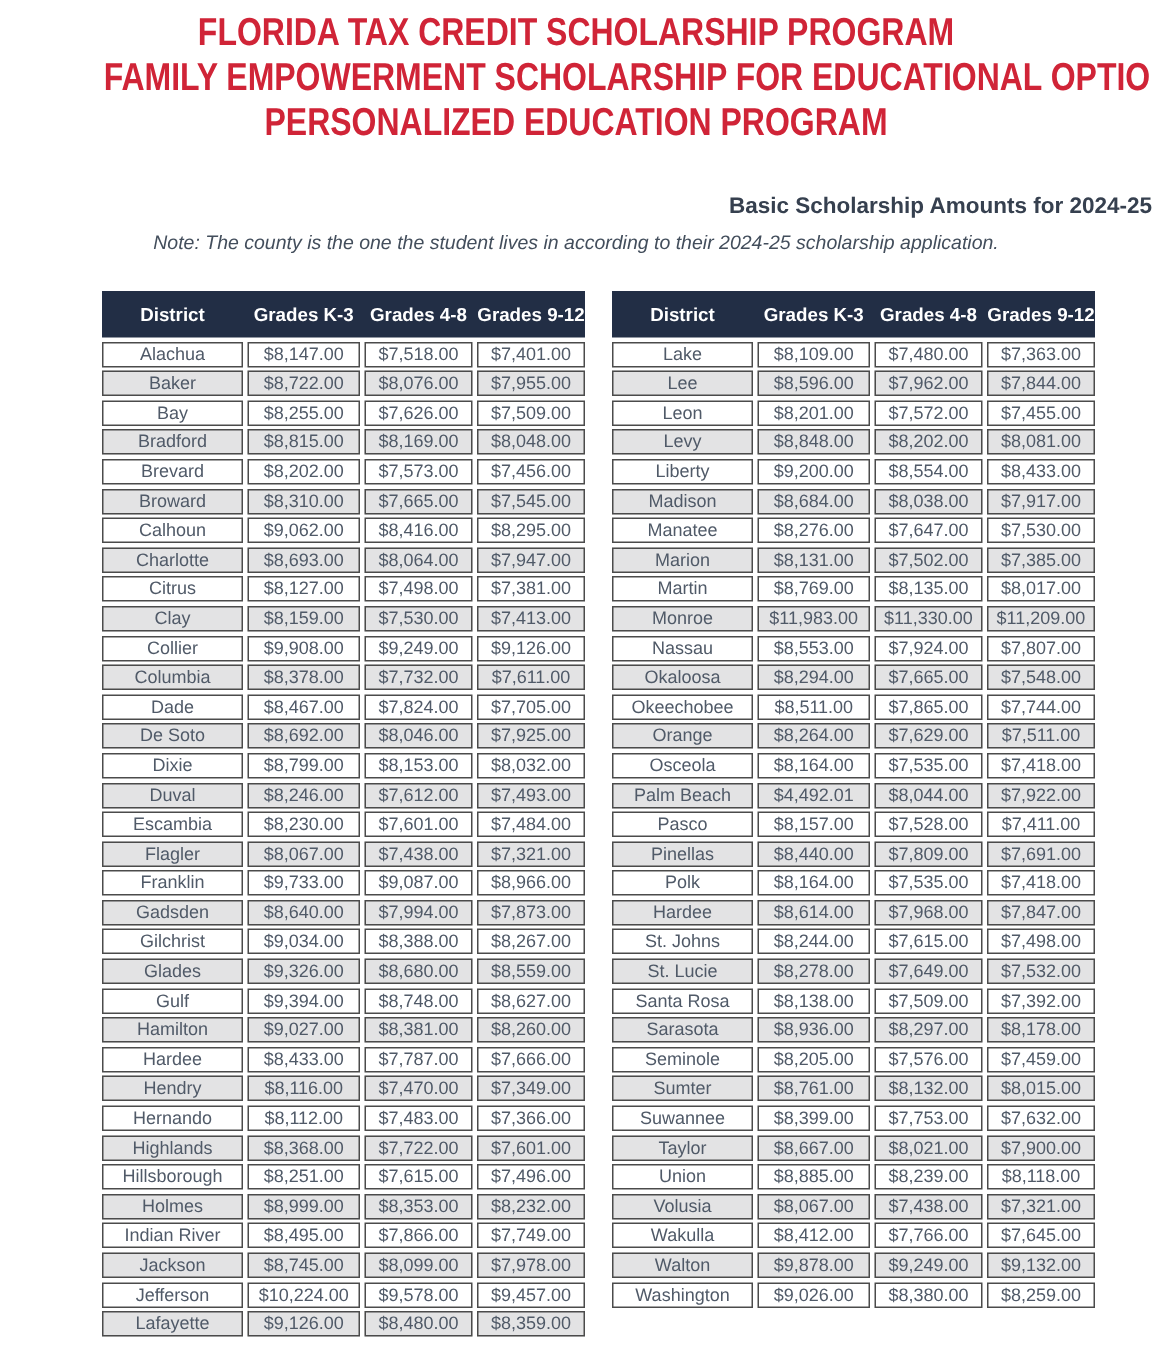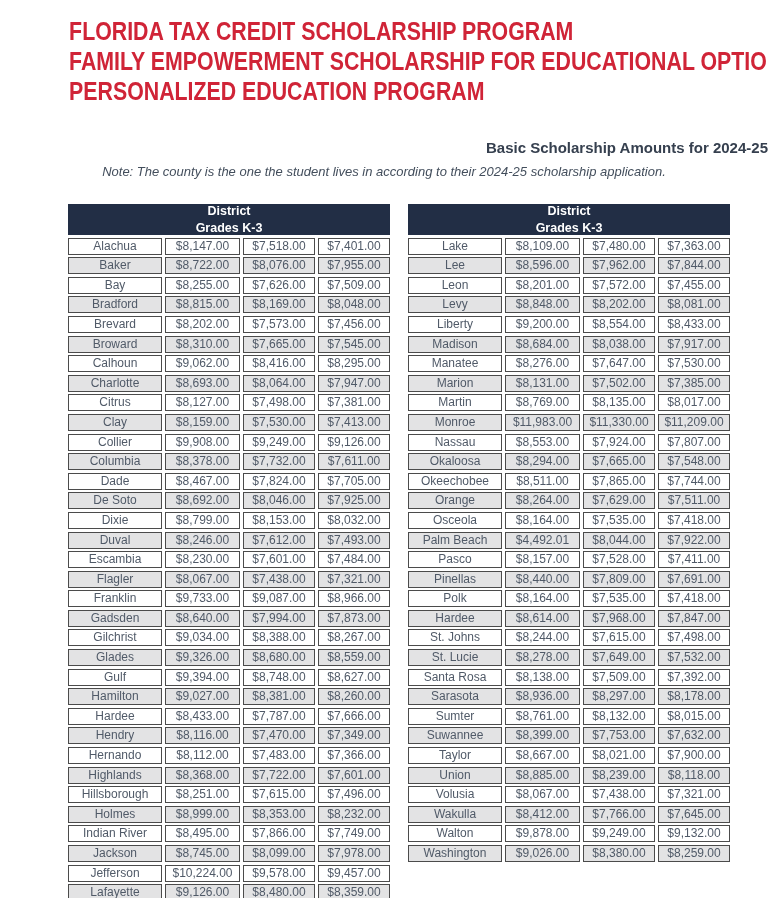--- a/index.html
+++ b/index.html
@@ -7,30 +7,30 @@
     --header_navy:#222e45;
     --row_alt:#e3e3e4;
     --cell_border:#4b4b4b;
     --body_text:#505a68;
     --subtitle_text:#36404f;
     --note_text:#434e5c;
   }
   *{margin:0;padding:0;box-sizing:border-box;}
   body{margin:0;background:#fff;font-family:"Liberation Sans",sans-serif;}
   .page{width:768px;height:898px;background:#ffffff;position:relative;overflow:hidden;}
-  .title-block{padding-top:16px;}
+  .title-block{padding-top:6px;text-align:center;}
   .title-line{
     font-size:26px;line-height:30px;font-weight:bold;color:var(--title_red);
     transform:scaleX(.82);transform-origin:center;white-space:nowrap;
   }
   .subtitle{margin-top:33px;text-align:right;font-size:15px;font-weight:bold;color:var(--subtitle_text);}
   .note{margin-top:8px;text-align:center;font-size:13px;font-style:italic;color:var(--note_text);}
   .tables{display:flex;gap:18px;margin:25px 36px 0 68px;}
   .tbl{width:322px;flex:0 0 auto;}
-  .tbl-head{display:flex;gap:3px;background:var(--header_navy);height:31px;align-items:center;flex-direction:column;}
+  .tbl-head{display:flex;gap:3px;background:var(--header_navy);height:31px;align-items:center;}
   .th{color:#ffffff;font-weight:bold;font-size:12.5px;text-align:center;}
   .tr{display:flex;gap:3px;margin-top:2.6px;}
   .td{
     border:1px solid var(--cell_border);height:17px;line-height:15px;
     font-size:12px;color:var(--body_text);text-align:center;background:#ffffff;
     overflow:hidden;white-space:nowrap;
   }
   .tr:nth-child(even) .td{background:var(--row_alt);}
   .c0{width:94px;}
   .c1{width:75px;}
@@ -414,20 +414,26 @@
             <div class="td c2">$7,509.00</div>
             <div class="td c3">$7,392.00</div>
           </div>
           <div class="tr">
             <div class="td c0">Sarasota</div>
             <div class="td c1">$8,936.00</div>
             <div class="td c2">$8,297.00</div>
             <div class="td c3">$8,178.00</div>
           </div>
           <div class="tr">
+            <div class="td c0">Seminole</div>
+            <div class="td c1">$8,205.00</div>
+            <div class="td c2">$7,576.00</div>
+            <div class="td c3">$7,459.00</div>
+          </div>
+          <div class="tr">
             <div class="td c0">Sumter</div>
             <div class="td c1">$8,761.00</div>
             <div class="td c2">$8,132.00</div>
             <div class="td c3">$8,015.00</div>
           </div>
           <div class="tr">
             <div class="td c0">Suwannee</div>
             <div class="td c1">$8,399.00</div>
             <div class="td c2">$7,753.00</div>
             <div class="td c3">$7,632.00</div>

